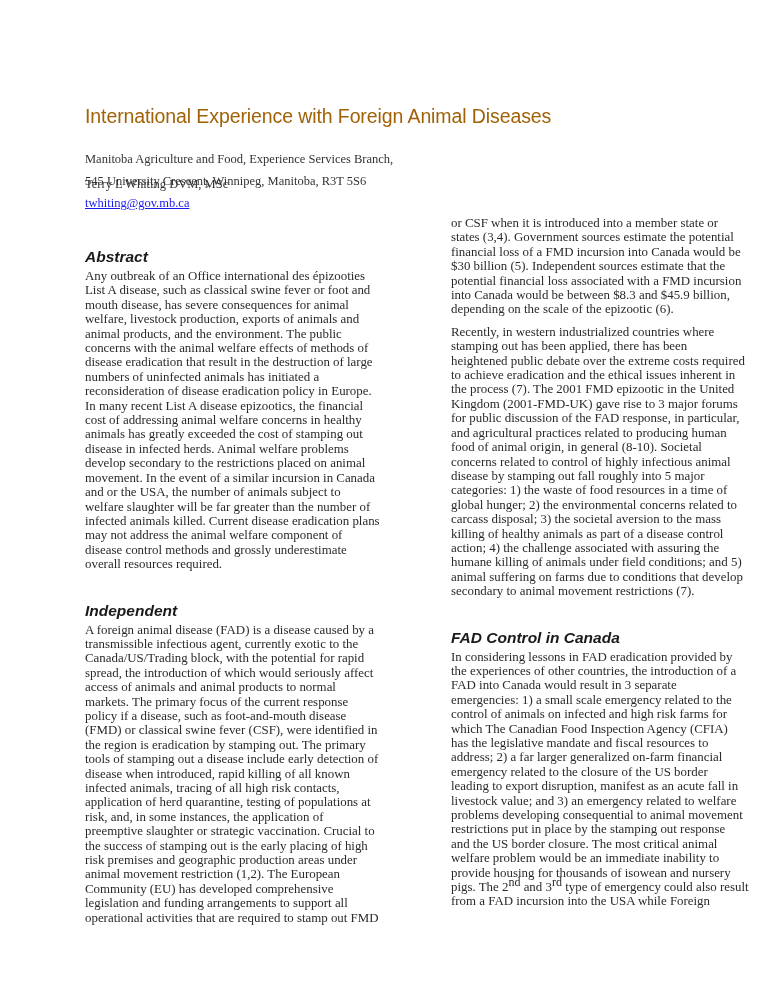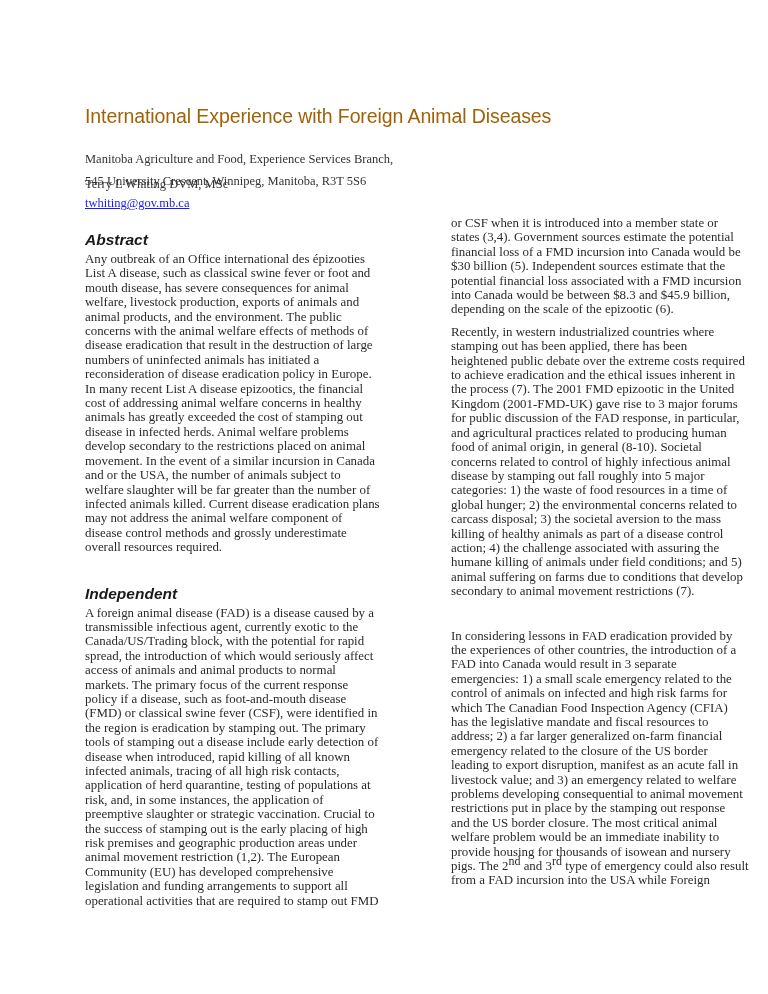--- a/index.html
+++ b/index.html
@@ -14,21 +14,21 @@
 </style>
 </head>
 <body>
 
 <div class="title">International Experience with Foreign Animal Diseases</div>
 <div class="meta" style="top:129px;margin-top:48px;">Terry L Whiting  DVM, MSc</div>
 <div class="meta" style="top:152px;">Manitoba Agriculture and Food, Experience Services Branch,</div>
 <div class="meta" style="top:174px;">545 University Crescent, Winnipeg, Manitoba, R3T 5S6</div>
 <div class="meta email" style="top:196px;">twhiting@gov.mb.ca</div>
 
-<div class="col" style="left:85px; top:231px;">
+<div class="col" style="left:85px; top:248px;">
   <div class="h2">Abstract</div>
   <p>Any outbreak of an Office international des épizooties
 List A disease, such as classical swine fever or foot and
 mouth disease, has severe consequences for animal
 welfare, livestock production, exports of animals and
 animal products, and the environment. The public
 concerns with the animal welfare effects of methods of
 disease eradication that result in the destruction of large
 numbers of uninfected animals has initiated a
 reconsideration of disease eradication policy in Europe.
@@ -90,20 +90,21 @@
 disease by stamping out fall roughly into 5 major
 categories: 1) the waste of food resources in a time of
 global hunger; 2) the environmental concerns related to
 carcass disposal; 3) the societal aversion to the mass
 killing of healthy animals as part of a disease control
 action; 4) the challenge associated with assuring the
 humane killing of animals under field conditions; and 5)
 animal suffering on farms due to conditions that develop
 secondary to animal movement restrictions (7).</p>
   <div style="height:22px;"></div>
+  <div class="h2">FAD Control in Canada</div>
   <p><span>In considering lessons in FAD eradication  provided by
 the experiences of other countries, the introduction of a
 FAD into Canada would result in 3 separate
 emergencies: 1) a small scale emergency related to the
 control of animals on infected and high risk farms for
 which The Canadian Food Inspection Agency (CFIA)
 has the legislative mandate and fiscal resources to
 address; 2) a far larger generalized on-farm financial
 emergency related to the closure of the US border
 leading to export disruption, manifest as an acute fall in

